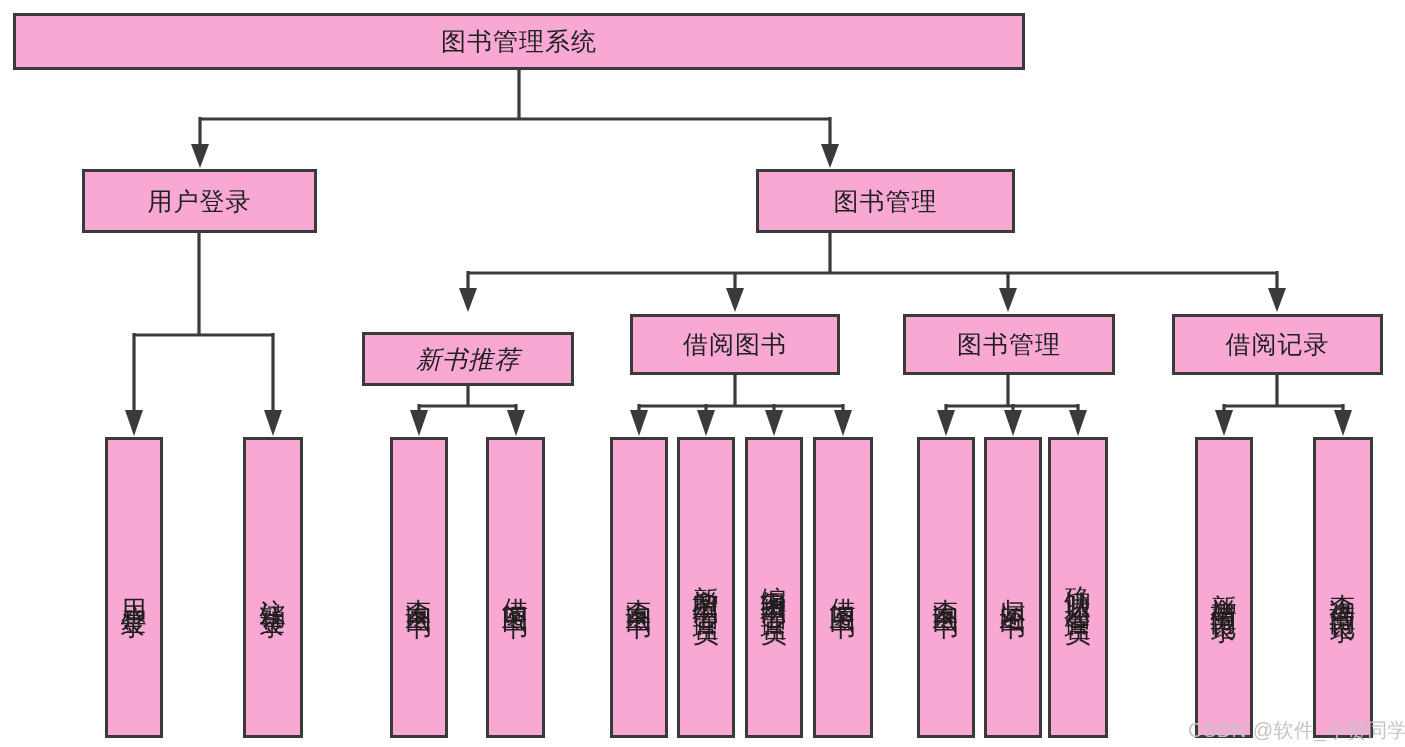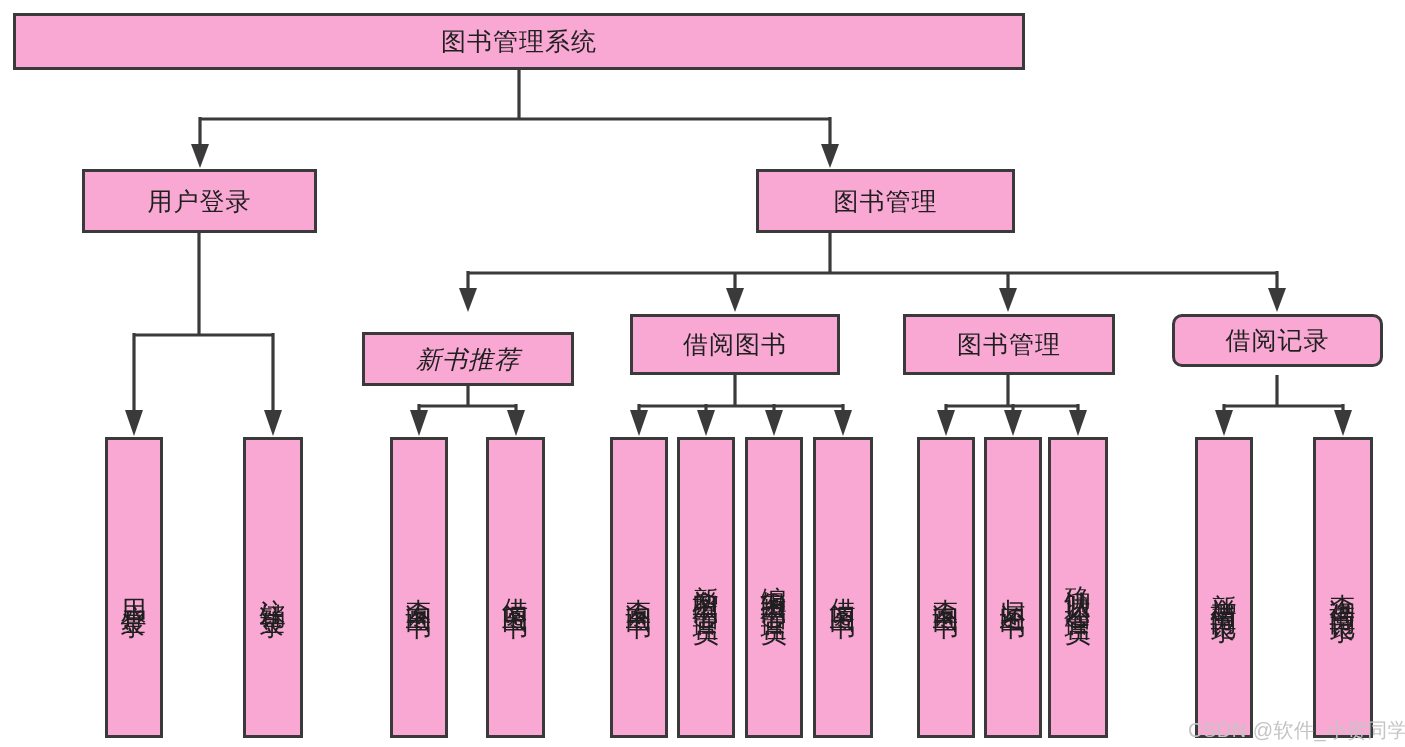--- a/index.html
+++ b/index.html
@@ -73,21 +73,21 @@
   </svg>
 
   <div class="box hbox" style="left:13px;top:13px;width:1012px;height:57px;">图书管理系统</div>
 
   <div class="box hbox" style="left:82px;top:169px;width:235px;height:64px;">用户登录</div>
   <div class="box hbox" style="left:712px;top:169px;width:259px;height:64px;margin-left:44px;">图书管理</div>
 
   <div class="box hbox" style="left:362px;top:332px;width:212px;height:54px;font-style:italic;">新书推荐</div>
   <div class="box hbox" style="left:630px;top:314px;width:210px;height:61px;">借阅图书</div>
   <div class="box hbox" style="left:903px;top:314px;width:212px;height:61px;">图书管理</div>
-  <div class="box hbox" style="left:1172px;top:314px;width:211px;height:53px;border-radius:10px;">借阅记录</div>
+  <div class="box hbox" style="left:1172px;top:314px;width:211px;height:61px;">借阅记录</div>
 
   <div class="box vbox" style="left:105px;width:58px;">用户登录</div>
   <div class="box vbox" style="left:243px;width:60px;">注销登录</div>
 
   <div class="box vbox" style="left:390px;width:58px;">查询图书</div>
   <div class="box vbox" style="left:486px;width:59px;">借阅图书</div>
 
   <div class="box vbox" style="left:610px;width:58px;">查询图书</div>
   <div class="box vbox" style="left:677px;width:58px;">新增图书（管理员）</div>
   <div class="box vbox" style="left:745px;width:58px;">编辑图书（管理员）</div>

